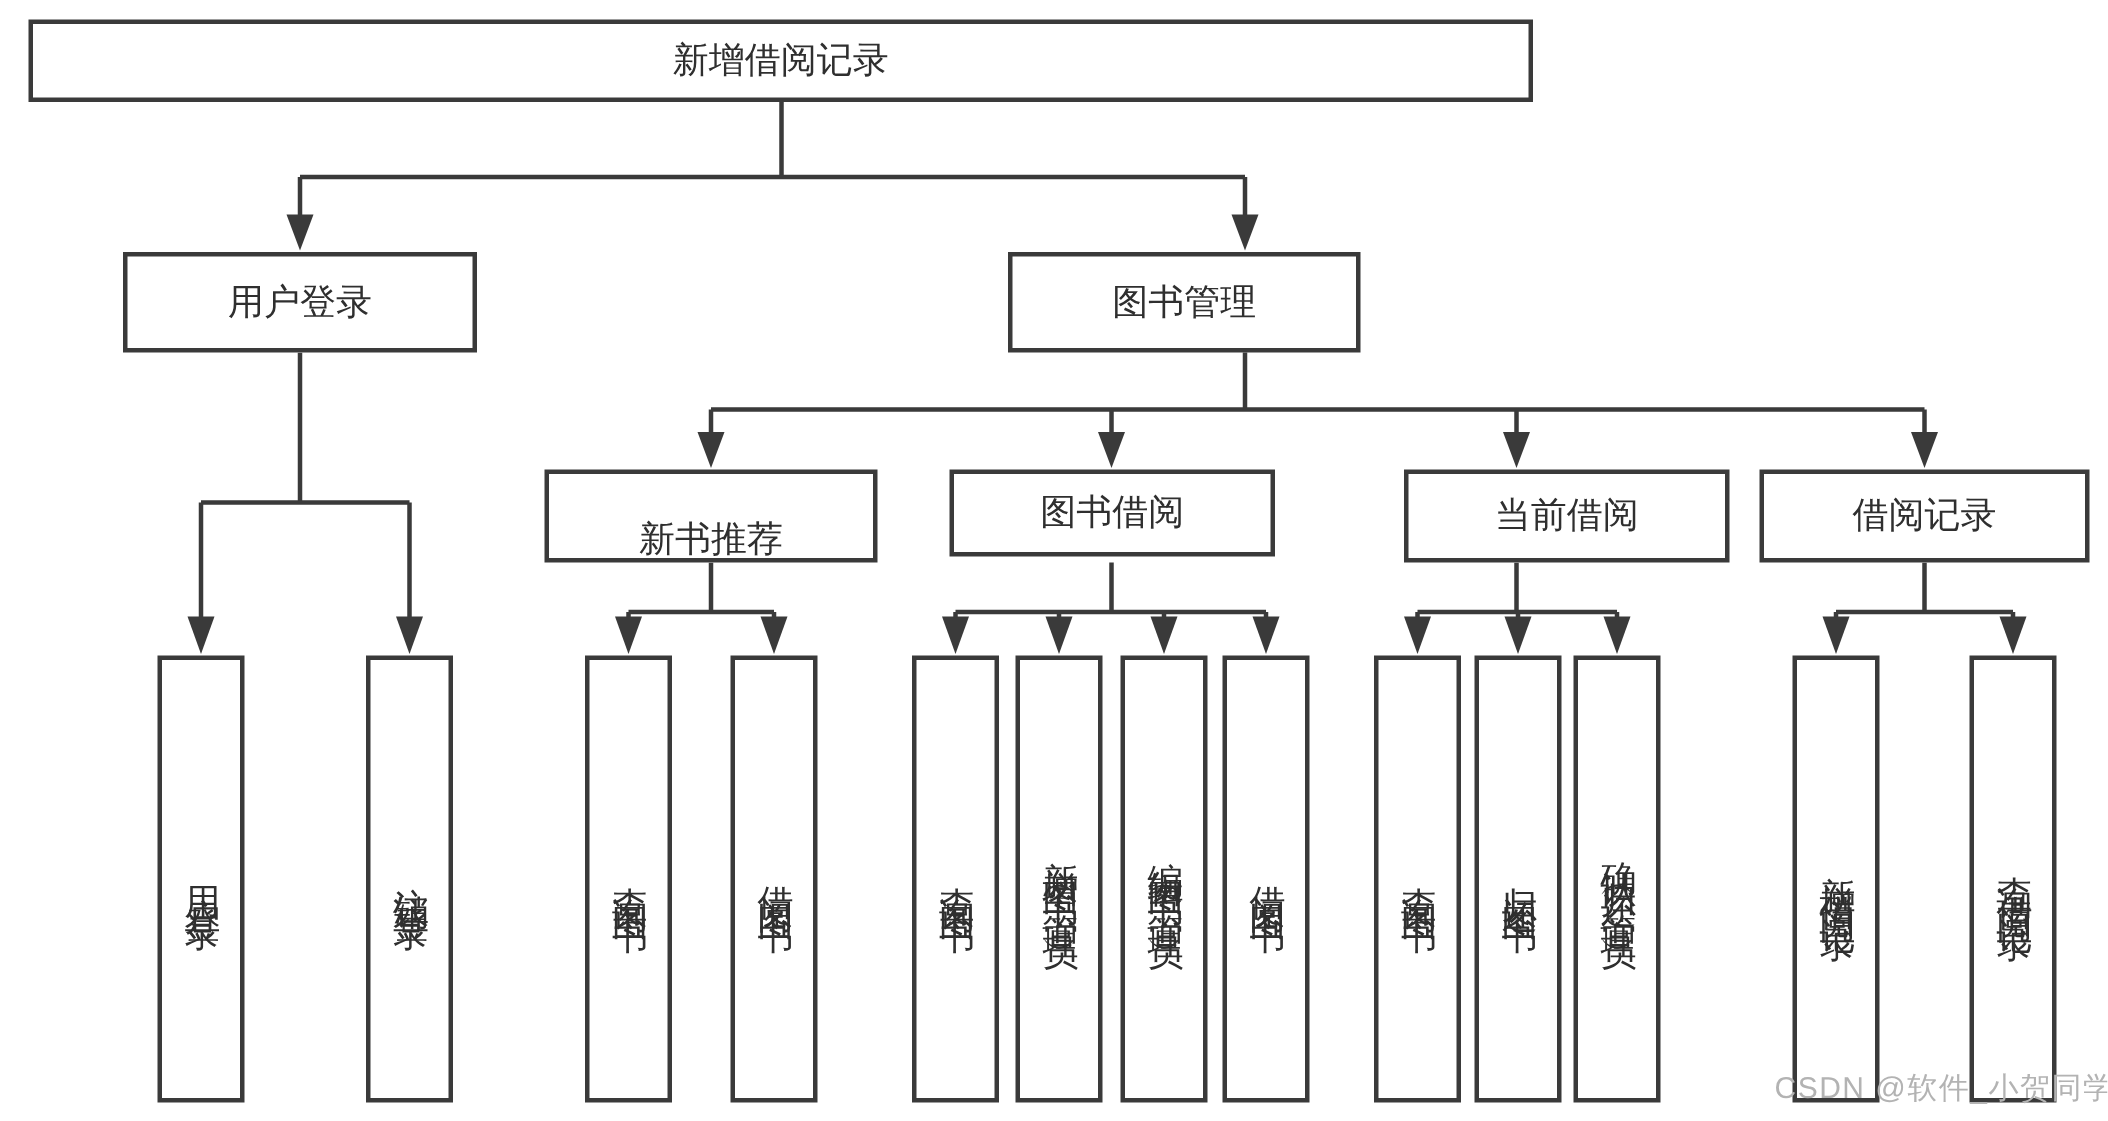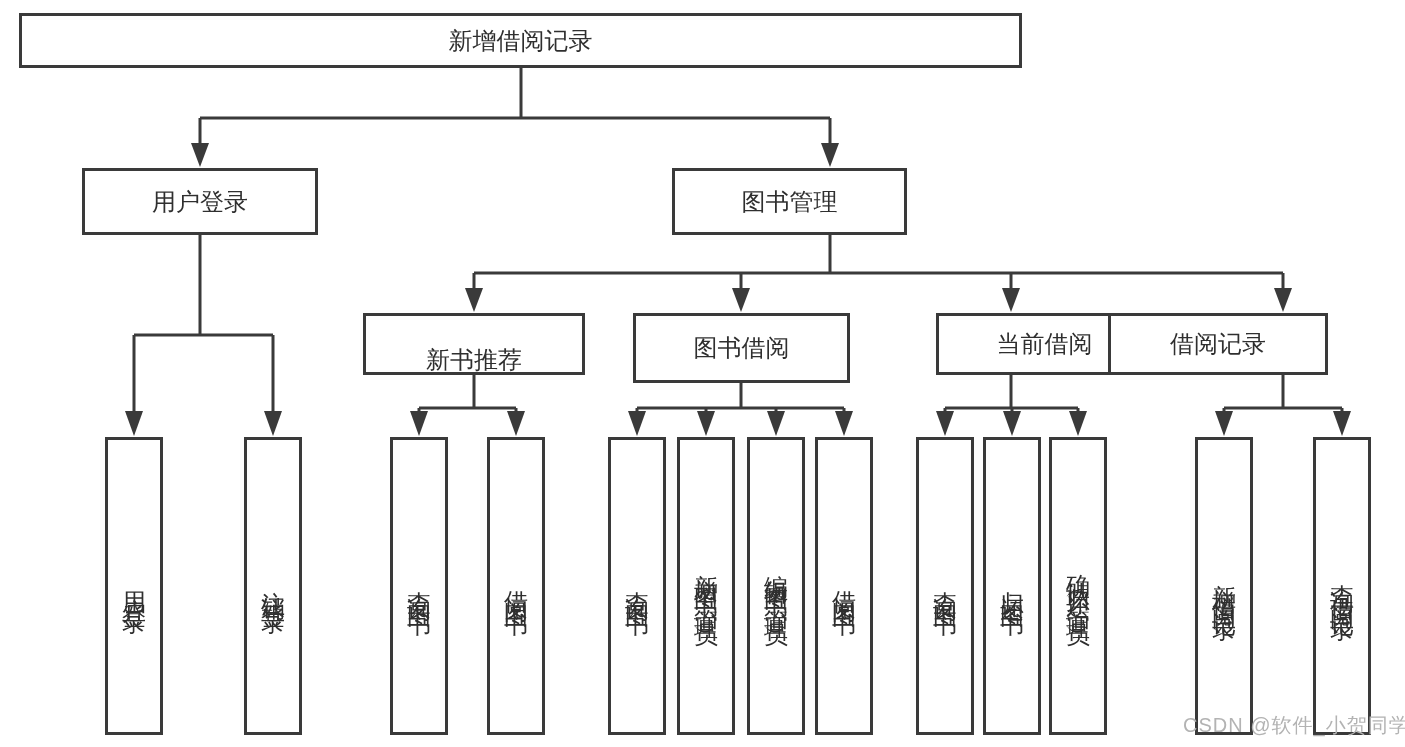--- a/index.html
+++ b/index.html
@@ -111,27 +111,27 @@
   <div class="box" style="left:82px; top:168px; width:236px; height:67px;">
     <span>用户登录</span>
   </div>
   <div class="box" style="left:672px; top:168px; width:235px; height:67px;">
     <span>图书管理</span>
   </div>
 
   <div class="box" style="left:363px; top:313px; width:222px; height:62px;align-items:flex-end;">
     <span>新书推荐</span>
   </div>
-  <div class="box" style="left:633px; top:313px; width:217px; height:70px;">
+  <div class="box" style="left:633px; top:313px; width:217px; height:58px;">
     <span>图书借阅</span>
   </div>
   <div class="box" style="left:936px; top:313px; width:217px; height:62px;">
     <span>当前借阅</span>
   </div>
-  <div class="box" style="left:1108px; top:313px; width:220px; height:62px;">
+  <div class="box" style="left:1173px; top:313px; width:220px; height:62px;">
     <span>借阅记录</span>
   </div>
 
   <div class="box vbox" style="left:105px; top:437px; width:58px; height:298px;">
     <span>用户登录</span>
   </div>
   <div class="box vbox" style="left:244px; top:437px; width:58px; height:298px;">
     <span>注销登录</span>
   </div>
 

